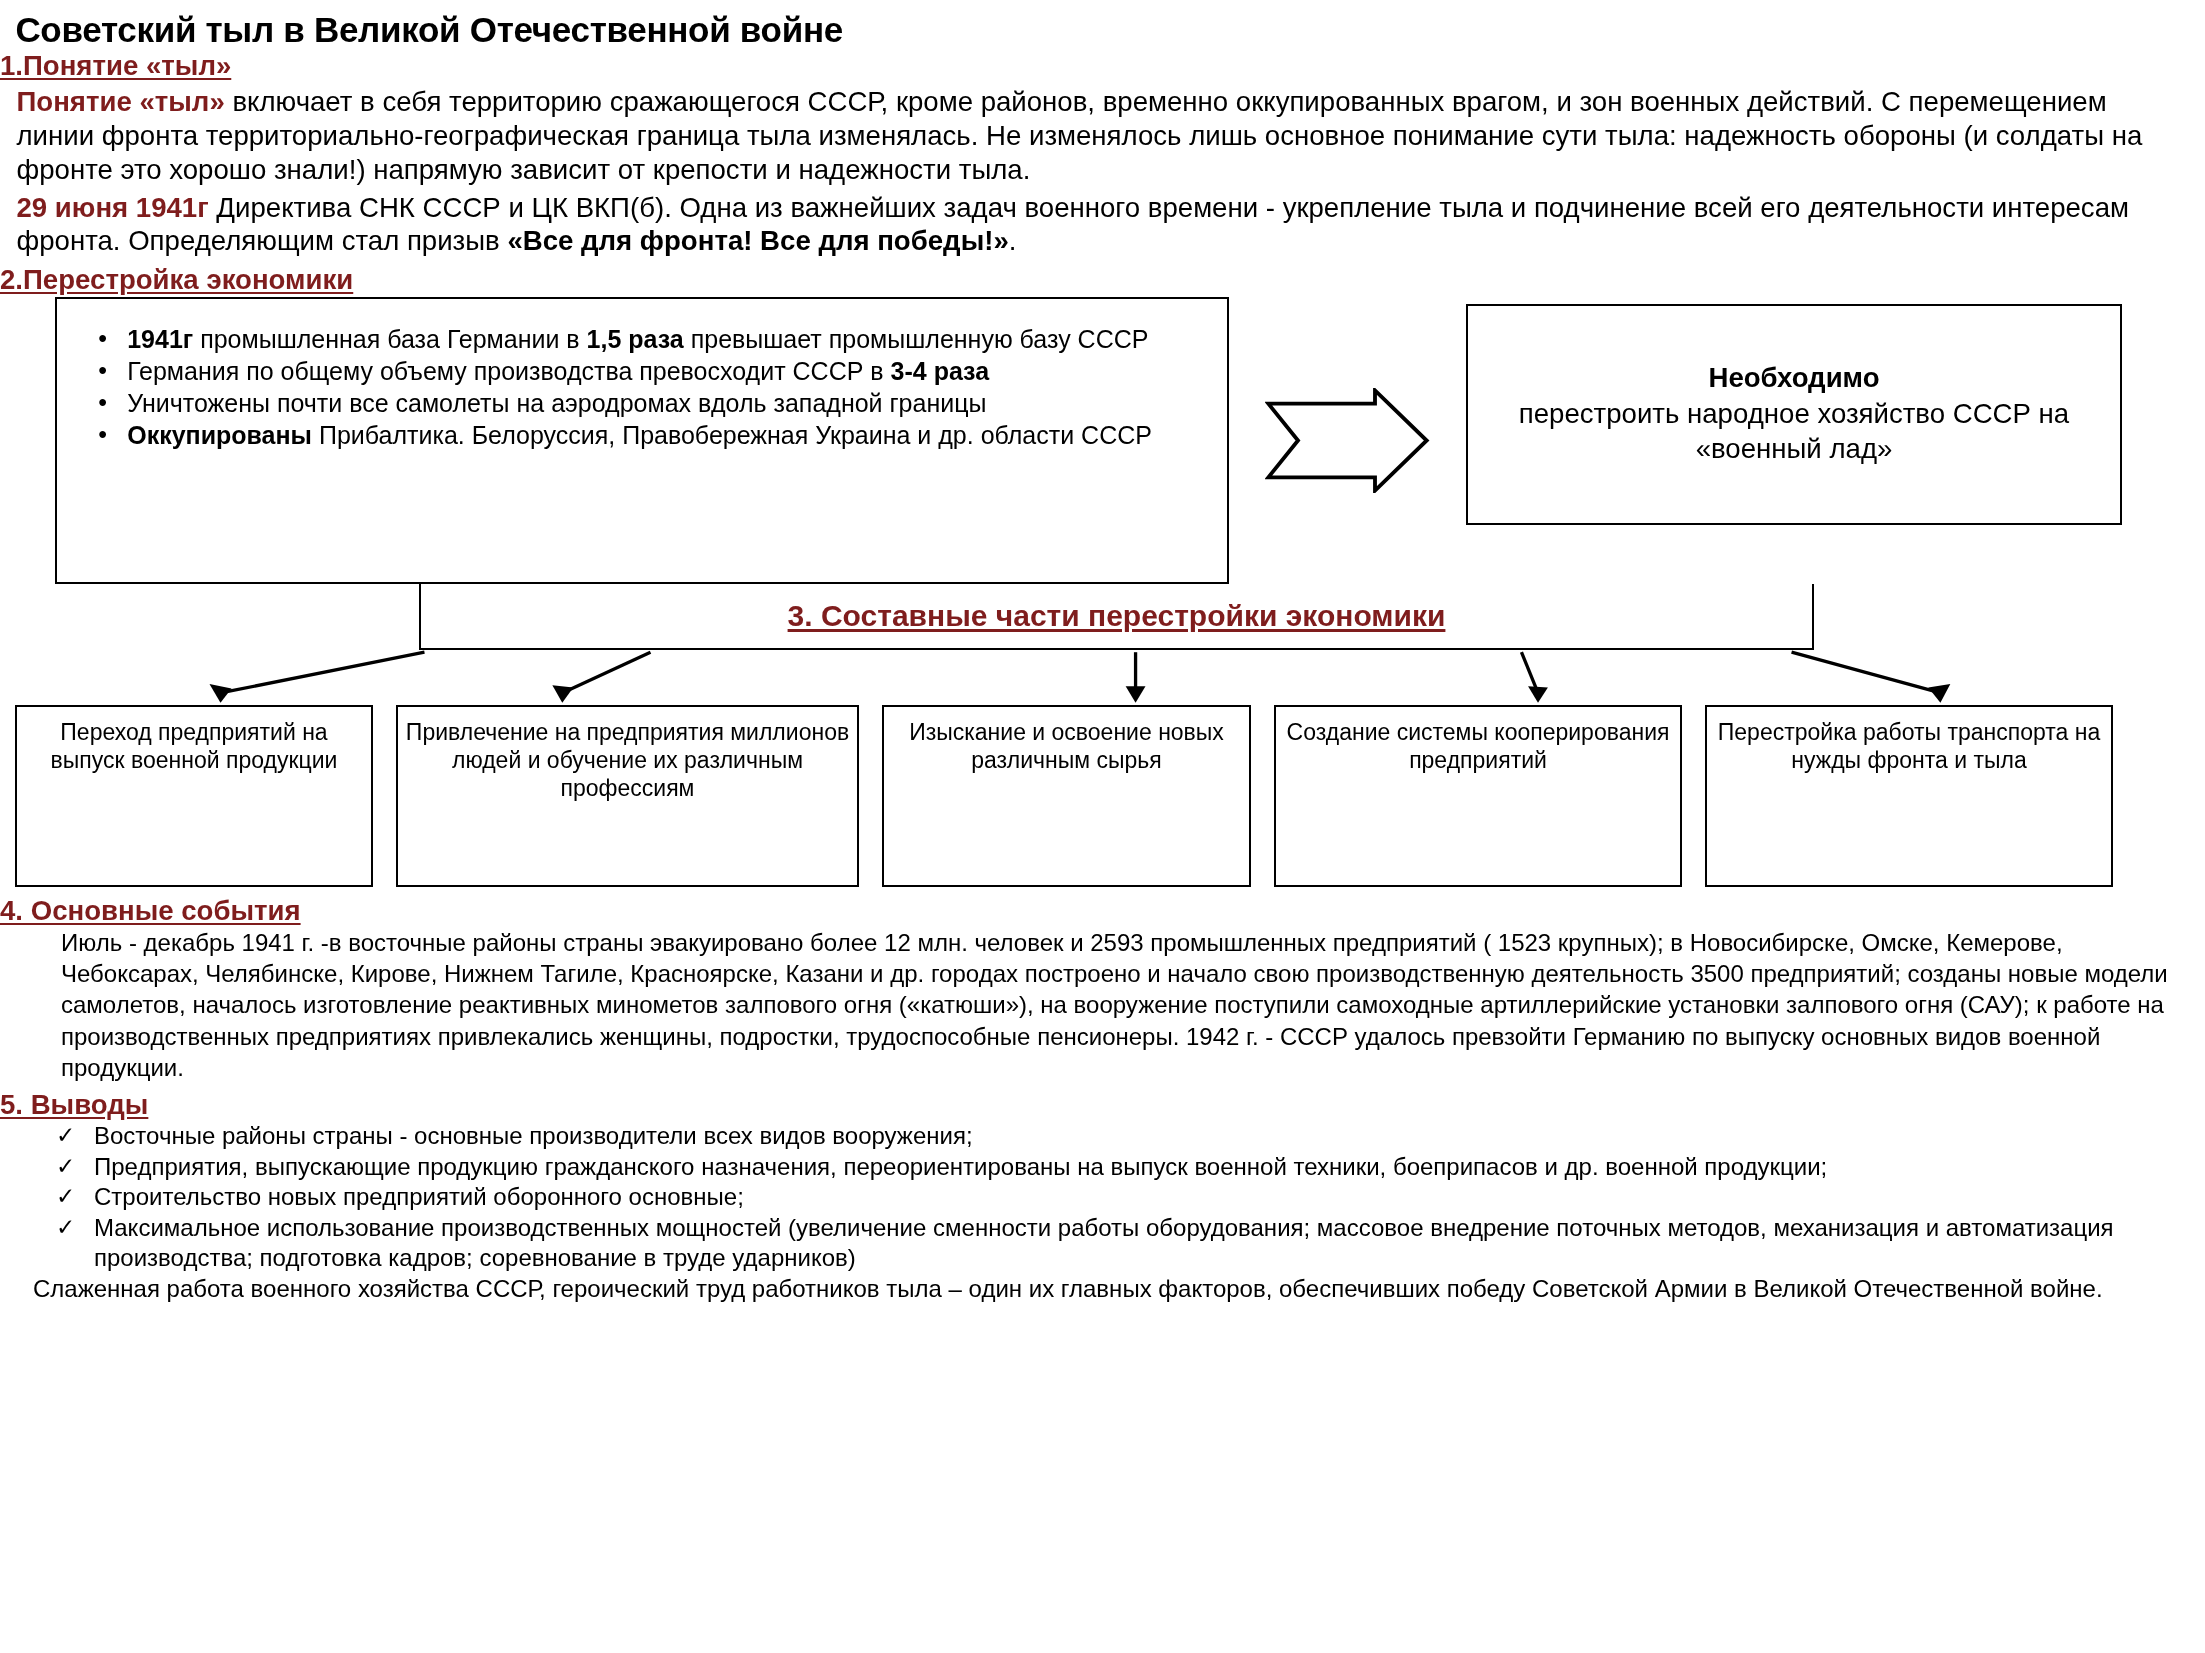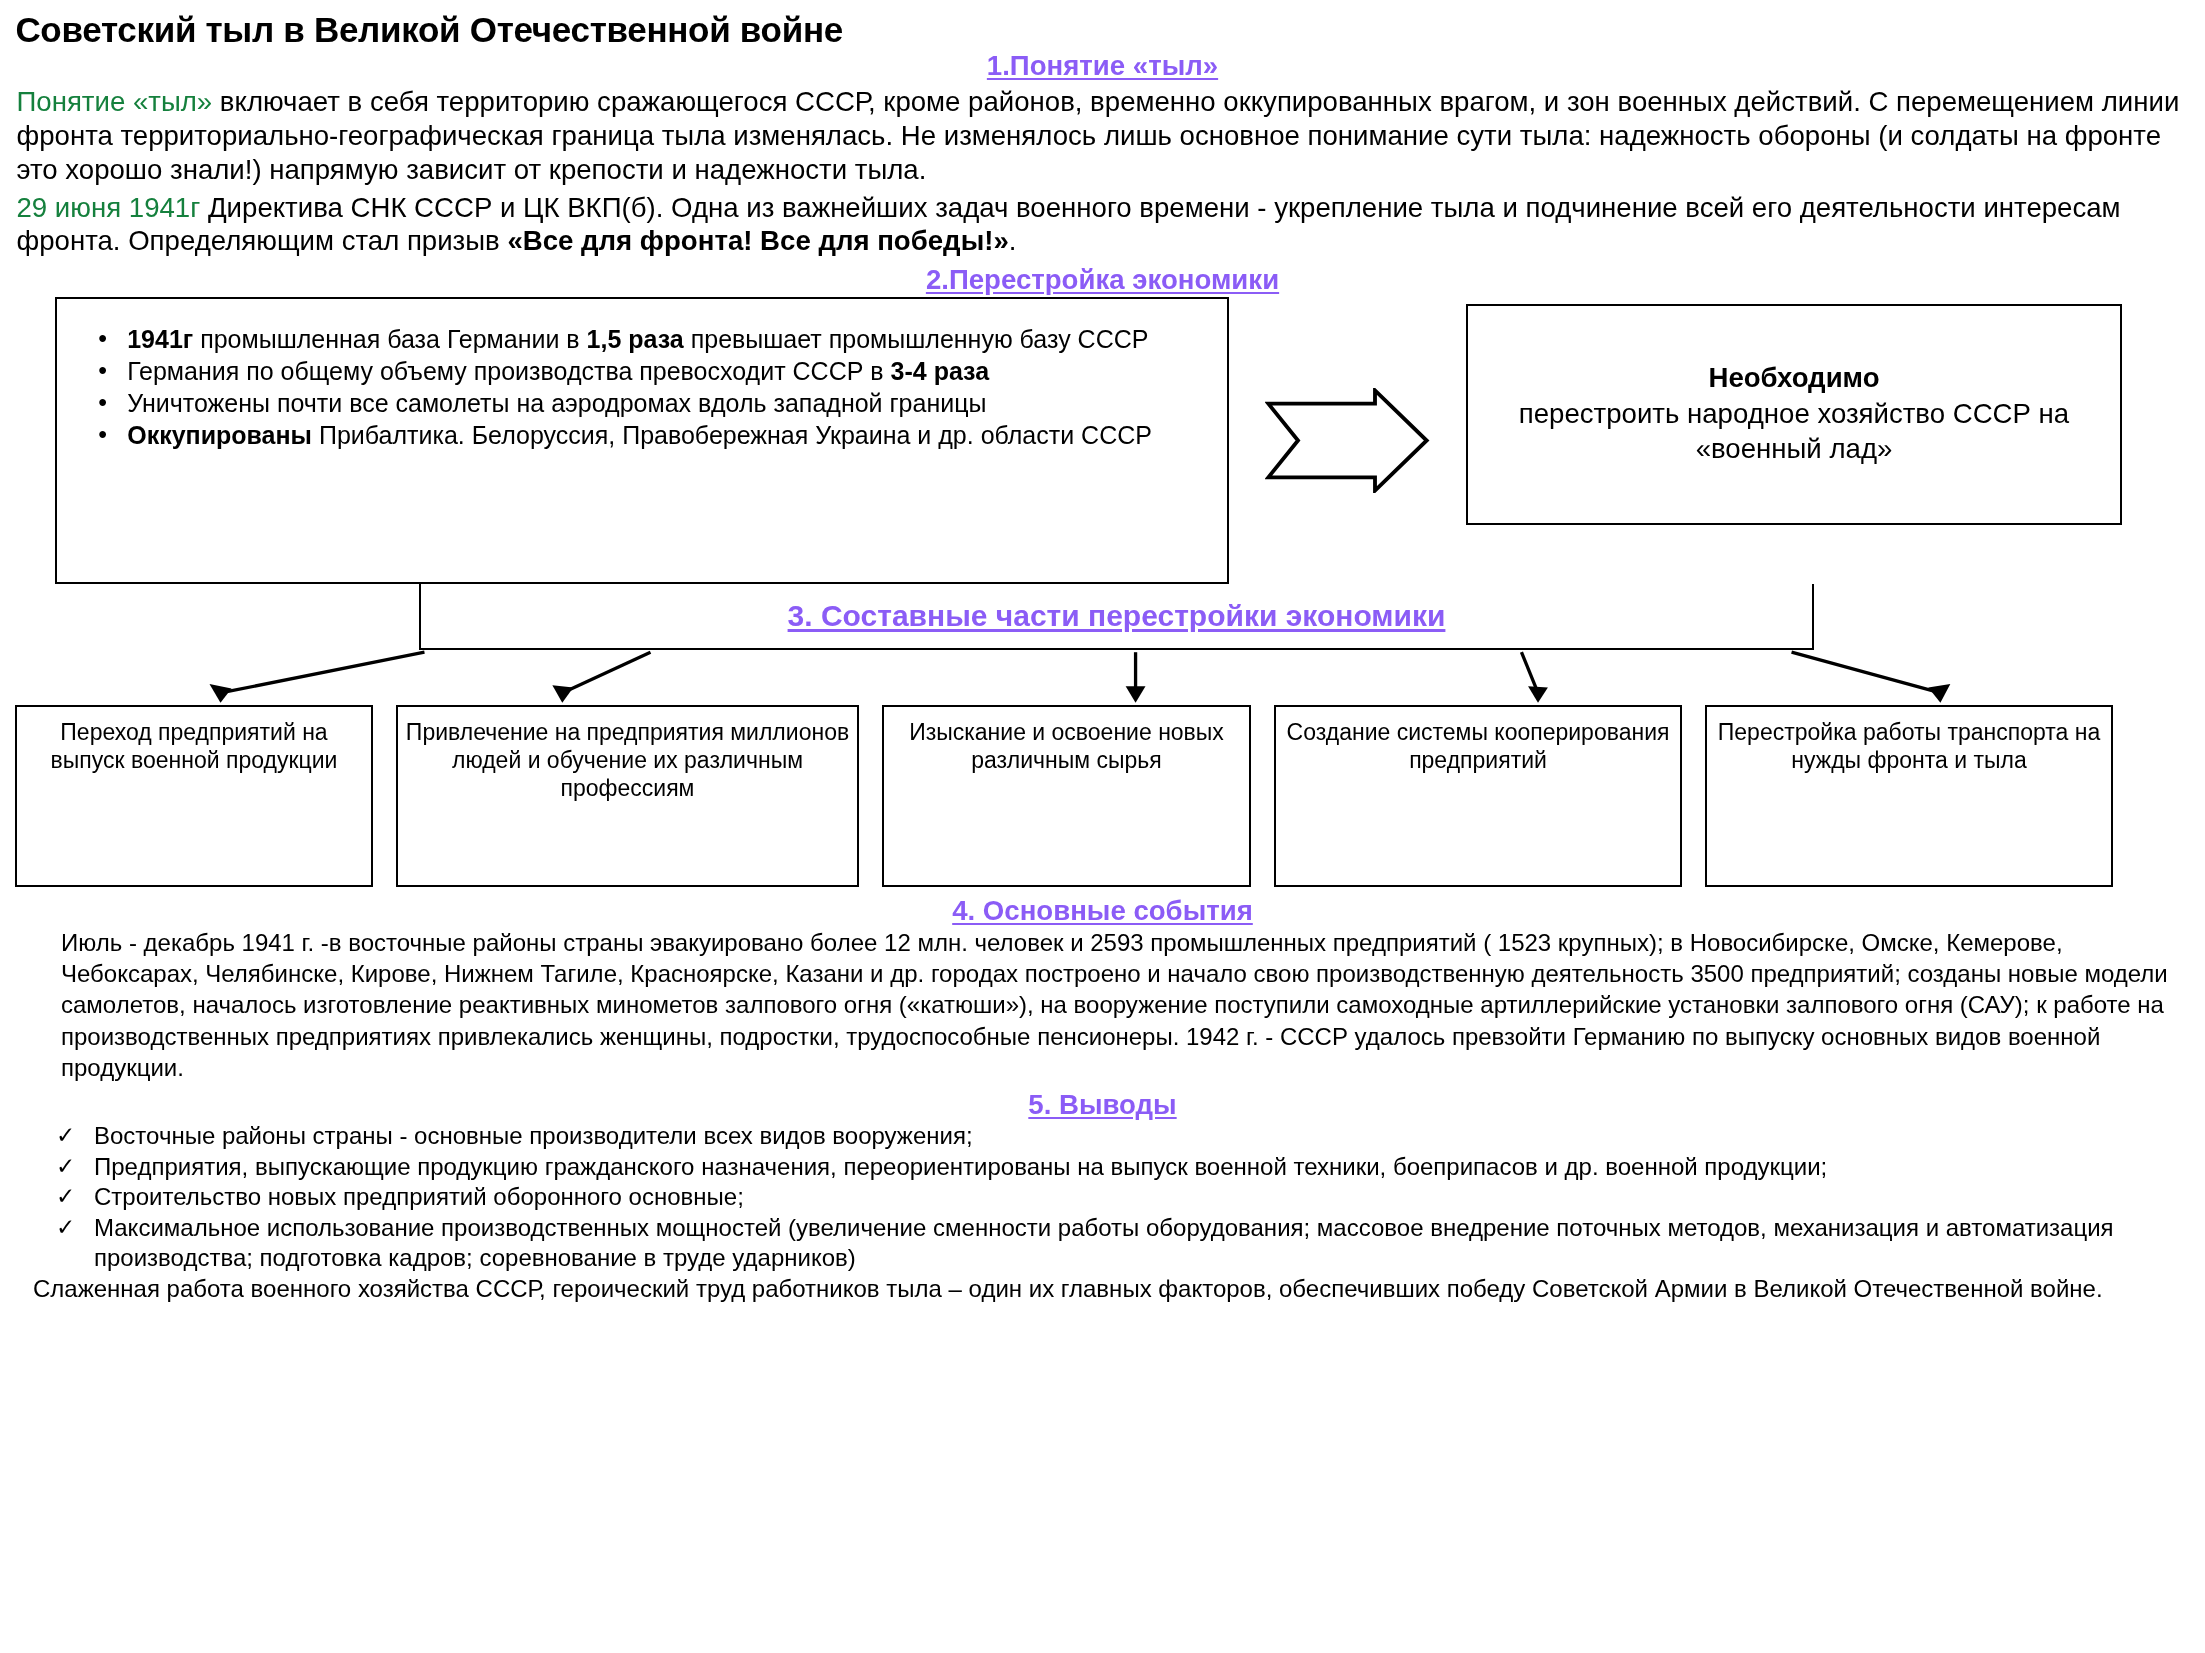--- a/index.html
+++ b/index.html
@@ -23,38 +23,38 @@
     box-sizing: border-box;
   }
   .doc-title {
     font-size: 35px;
     font-weight: bold;
     line-height: 1.05;
     margin: 12px 0 0 15.4px;
     letter-spacing: -0.3px;
   }
   .section-head {
-    text-align: center;
-    color: #8b5cf6;
+    text-align: left;
+    color: #7f1d1d;
     font-weight: bold;
     font-size: 27.6px;
     text-decoration: underline;
     text-underline-offset: 3.3px;
     line-height: 1.05;
   }
   .sec1-head { margin: 3.3px 0 0 0; }
   .para {
     font-size: 27.6px;
     line-height: 1.22;
     margin: 4.4px 19px 0 16.5px;
     text-align: left;
   }
   .para .green-b {
-    color: #15803d;
-    font-weight: normal;
+    color: #7f1d1d;
+    font-weight: bold;
     margin-top: 25px;
   }
   .para b { font-weight: bold; }
 
   .sec2-head { margin: 7.7px 0 2.2px 0; }
 
   .row-flex {
     display: flex;
     align-items: stretch;
     margin: 0 10px 0 55px;

